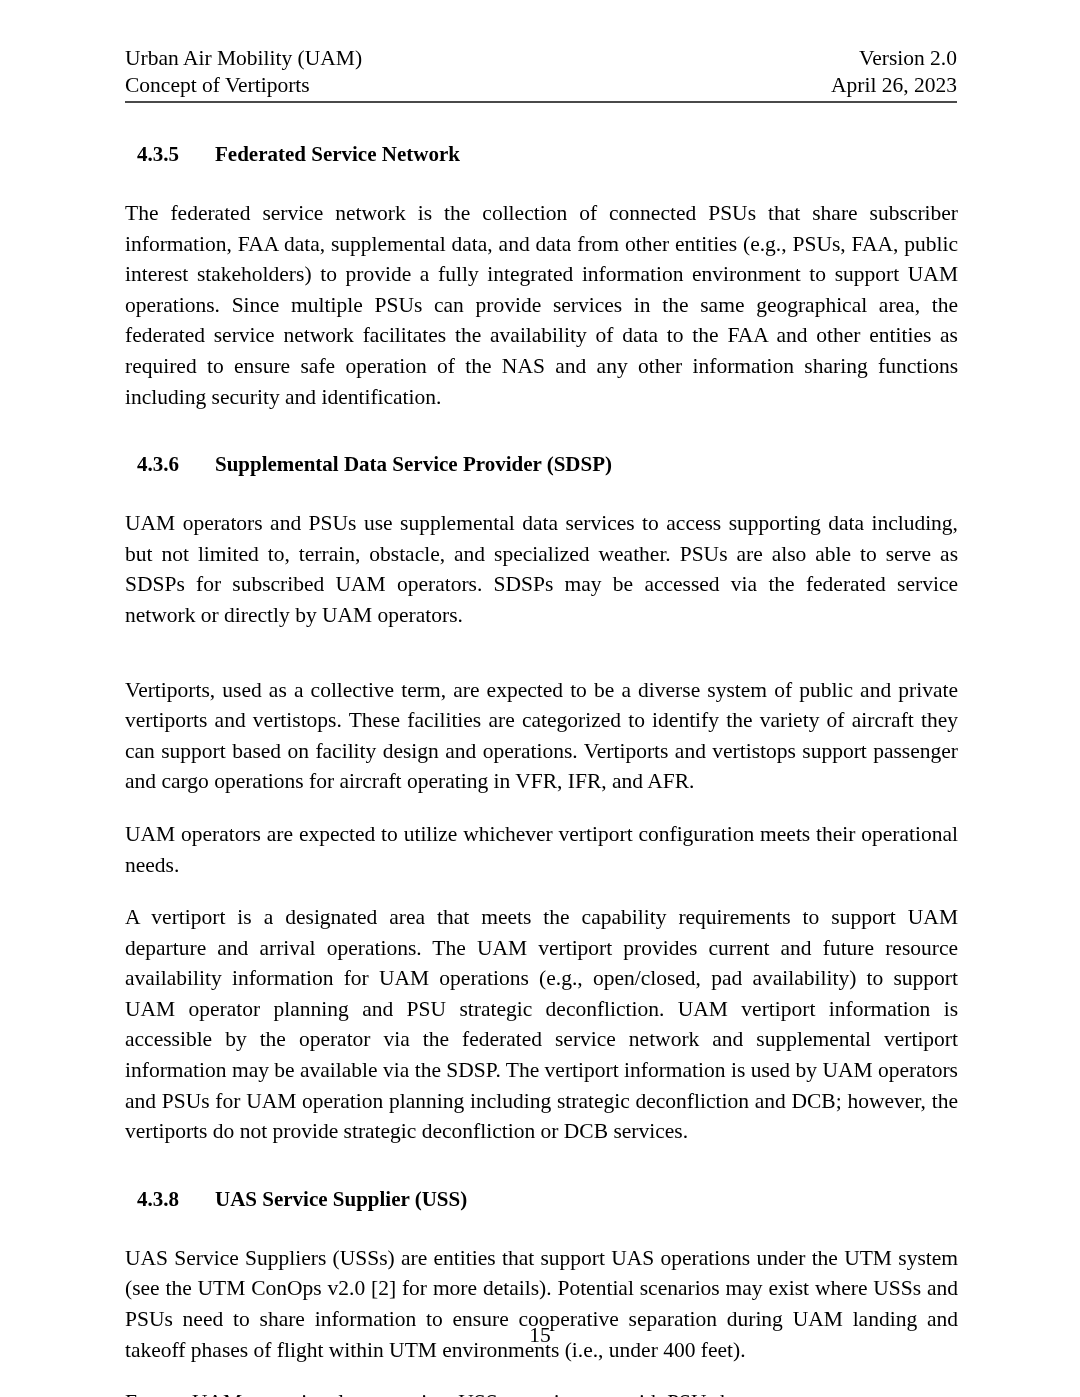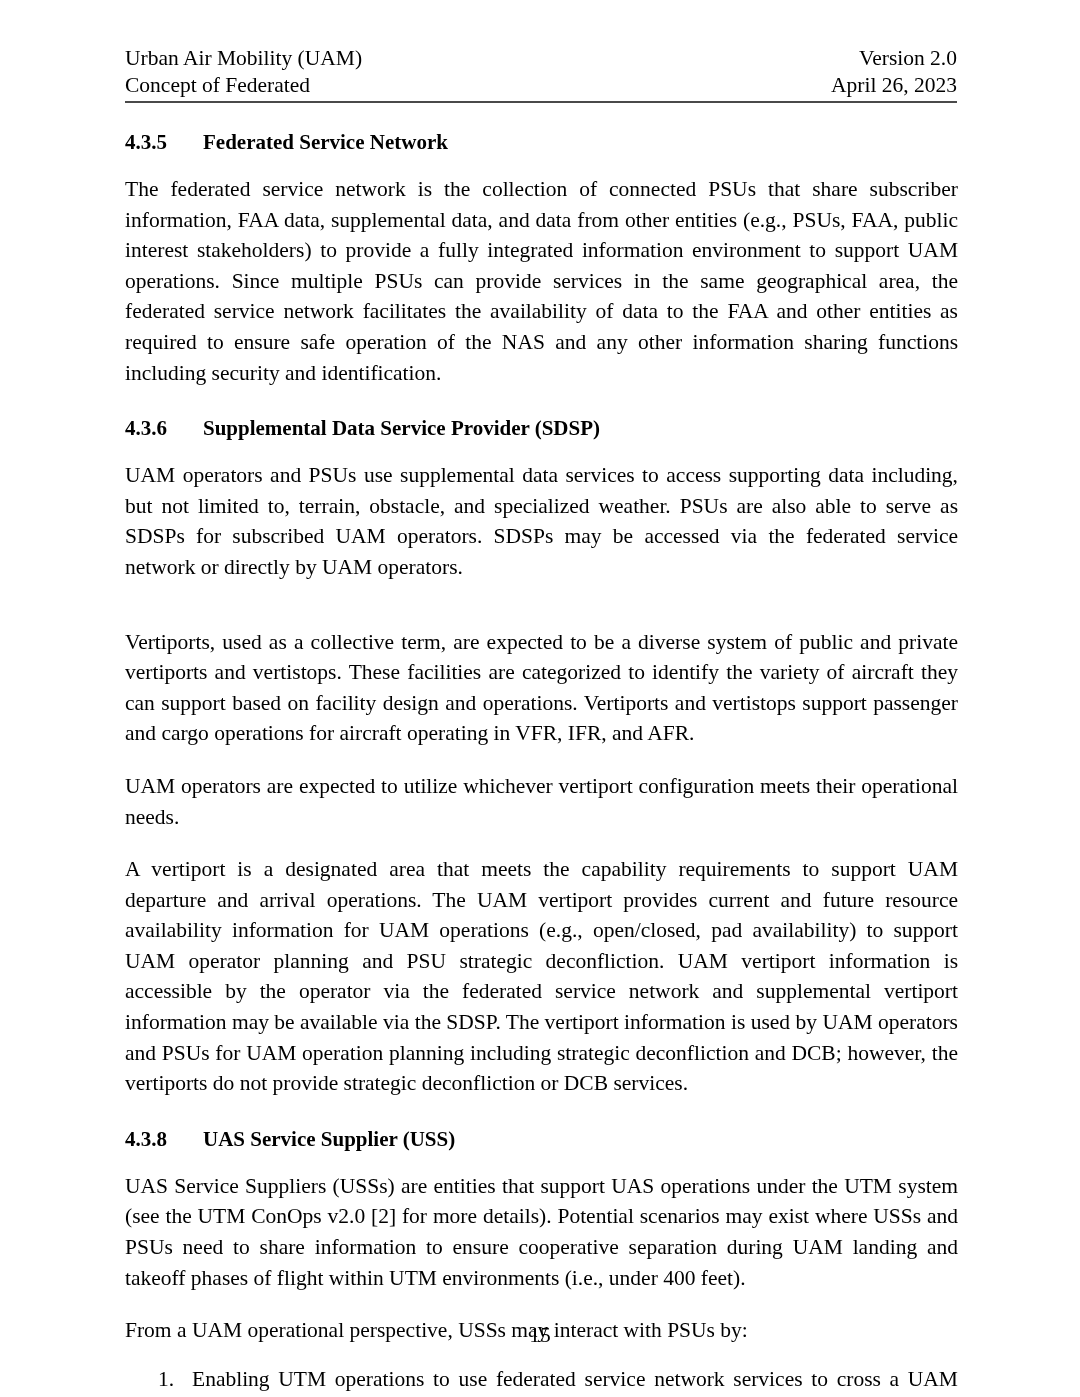--- a/index.html
+++ b/index.html
@@ -50,21 +50,21 @@
   .content {
     position: absolute;
     left: 125px;
     top: 128px;
     width: 833px;
   }
 
   h2.section-heading {
     font-size: 21px;
     font-weight: bold;
-    margin: 0;
+    margin: 12px;
     padding: 0;
     line-height: 28px;
     display: flex;
     align-items: baseline;
   }
   h2.section-heading .sec-num {
     display: inline-block;
     width: 78px;
     flex: 0 0 78px;
   }
@@ -126,21 +126,21 @@
 <body>
 
 <div class="page">
 
   <div class="header">
     <div class="header-row">
       <span class="header-left">Urban Air Mobility (UAM)</span>
       <span class="header-right">Version 2.0</span>
     </div>
     <div class="header-row">
-      <span class="header-left">Concept of Federated</span>
+      <span class="header-left">Concept of Vertiports</span>
       <span class="header-right">April 26, 2023</span>
     </div>
   </div>
 
   <div class="content">
 
     <h2 class="section-heading">
       <span class="sec-num">4.3.5</span>
       <span class="sec-title">Federated Service Network</span>
     </h2>

